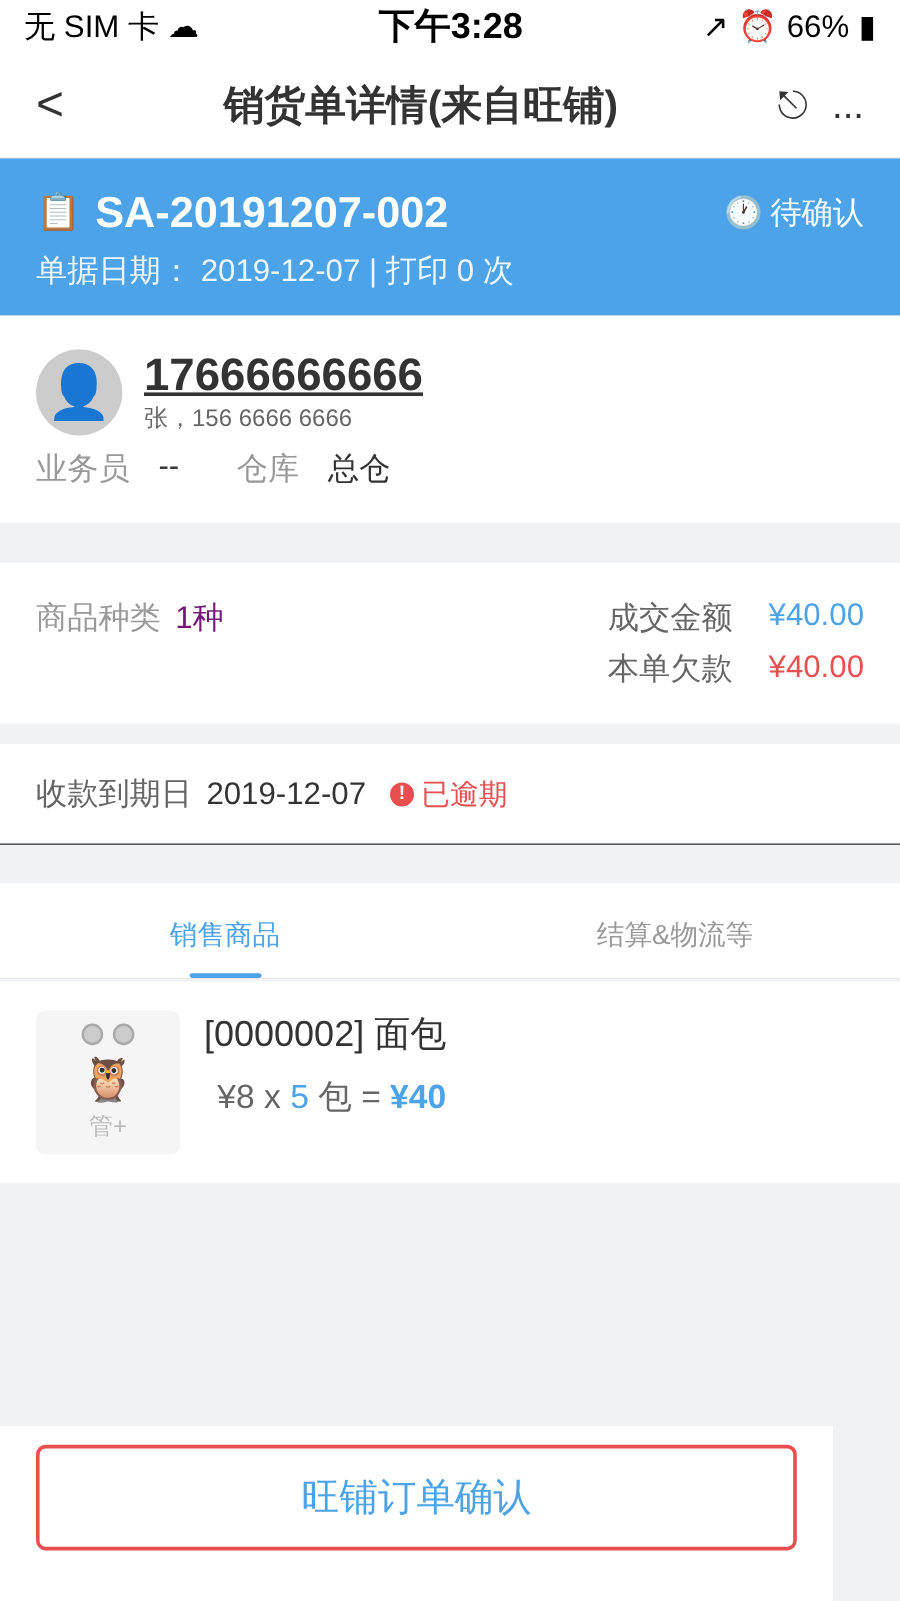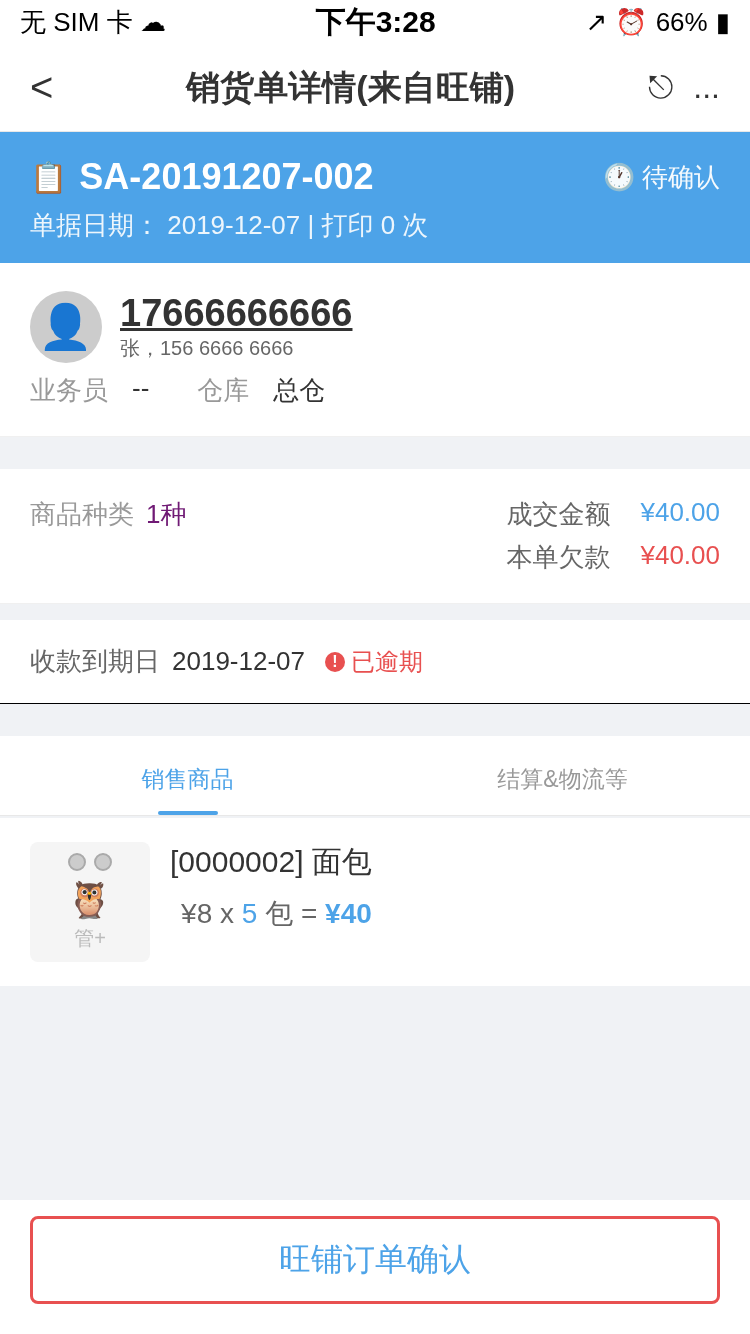--- a/index.html
+++ b/index.html
@@ -237,22 +237,22 @@
     .bottom-spacer {
       height: 160px;
       background: #f0f2f5;
     }
 
     
     .bottom-bar {
       position: fixed;
       bottom: 0;
       left: 0;
-      width: 750px;
-      padding: 16px 30px 30px;
+      width: 694px;
+      padding: 16px 30px 42px;
       background: #fff;
     }
     .confirm-btn {
       width: 100%;
       height: 88px;
       border: 3px solid #E85050;
       border-radius: 8px;
       background: #fff;
       color: #4DA3E8;
       font-size: 32px;

